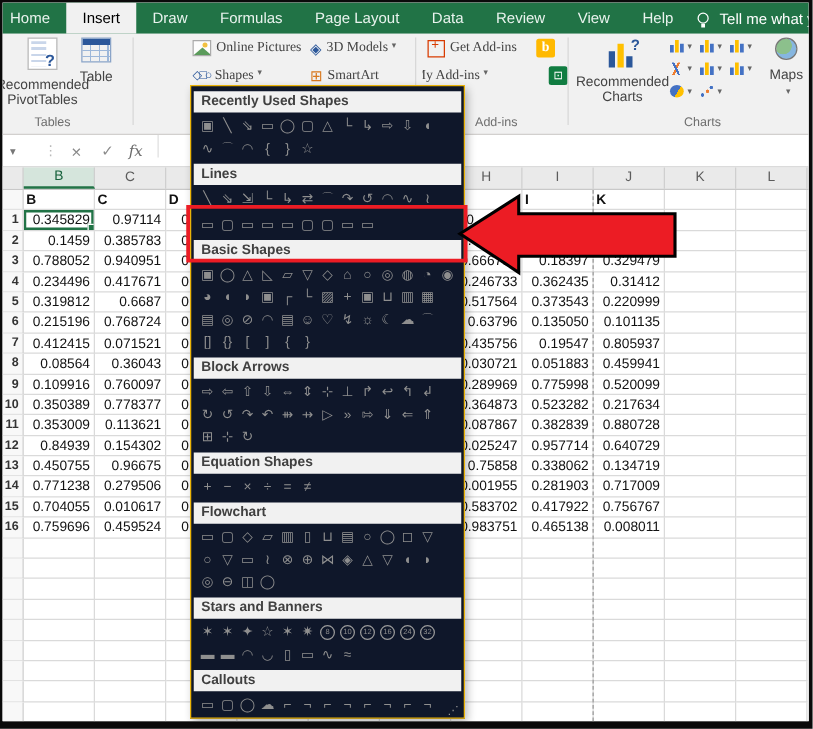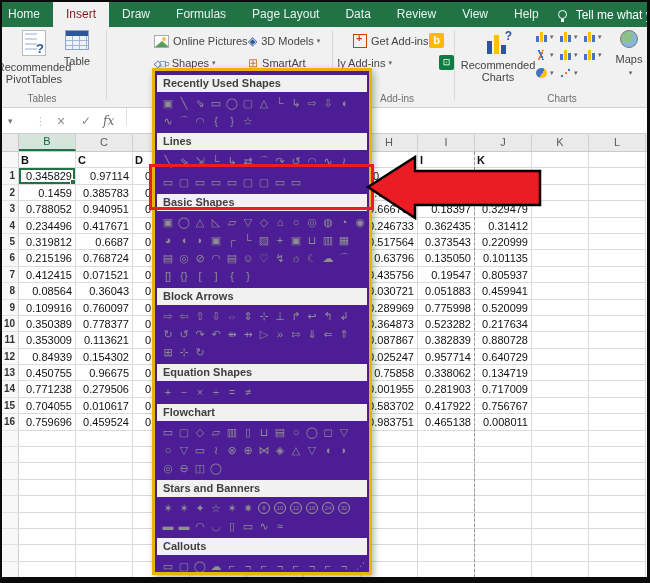--- a/index.html
+++ b/index.html
@@ -6,34 +6,34 @@
   body { font-family:"Liberation Sans", sans-serif; background:#888; }
   .frame { position:relative; width:650px; height:583px; background:#fff;
            border:2px solid #0a0a0a; border-right-width:3px; border-bottom-width:6px;
            overflow:hidden; }
 
   
   .tabbar { position:absolute; left:0; top:0; width:645px; height:25px;
             background:#217346; display:flex; align-items:stretch; overflow:hidden; }
   .tab { color:#e9f3ee; font-size:12px; line-height:25px; padding:0 13px; white-space:nowrap; }
   .tab:first-child { margin-left:-7px; }
-  .tab.active { background:#f1f1f1; color:#7f1d1d; }
+  .tab.active { background:#f1f1f1; color:#000000; }
   .tellme { display:flex; align-items:center; color:#fff; font-size:12px; white-space:nowrap; margin-left:6px; }
   .bulb { width:9px; height:9px; border:1.5px solid #fff; border-radius:50%; position:relative; margin-right:9px; }
   .bulb::after { content:''; position:absolute; left:2px; top:8px; width:3px; height:3px; background:#fff; }
 
   
   .ribbon { position:absolute; left:0; top:25px; width:645px; height:81px;
             background:#f1f1f1; border-bottom:1px solid #d2d0ce; font-size:11px; color:#444; }
   .rdiv { position:absolute; top:3px; height:70px; width:1px; background:#d8d8d8; }
   .grplabel { position:absolute; top:66px; width:80px; text-align:center;
               font-size:10px; color:#6e6e6e; }
   .bigbtn { position:absolute; top:3px; text-align:center; line-height:12px; }
   .bigbtn .bicon { display:inline-block; margin-bottom:3px; }
-  .smallbtn { position:absolute; display:flex; align-items:center; white-space:nowrap; height:18px; }
+  .smallbtn { position:absolute; display:flex; align-items:flex-start; white-space:nowrap; height:18px;font-family:Liberation Serif, serif; }
   .smallbtn .sicon { margin-right:4px; }
   .caret { font-size:7px; color:#666; margin-left:3px; }
   .clip { overflow:hidden; }
 
   .ic-pvt { width:24px; height:26px; border:1px solid #b9b9b9; background:
       linear-gradient(#fff,#fff); position:relative; }
   .ic-pvt::before { content:''; position:absolute; left:2px; top:2px; width:12px; height:20px;
       background: repeating-linear-gradient(#c9d6ea 0 2px, #fff 2px 5px); }
   .ic-pvt::after { content:'?'; position:absolute; right:1px; bottom:0; color:#2b579a; font-weight:bold; font-size:13px; }
   .ic-table { width:24px; height:20px; border:1px solid #8aa4c8;
@@ -107,22 +107,22 @@
           white-space:nowrap; overflow:hidden; }
   .cell.hdr { font-weight:bold; text-align:left; padding-left:2px; }
   .cell.lft { text-align:left; padding-left:12px; }
   .cell.sel { box-shadow: inset 0 0 0 2px #217346; position:relative; }
   .cell.sel::after { content:''; position:absolute; right:-1px; bottom:-1px; width:4px; height:4px;
           background:#217346; border:1px solid #fff; }
   .pagebreak { position:absolute; left:472px; top:150px; bottom:0; width:0;
           border-left:1px dashed #9a9a9a; z-index:2; }
 
   
-  .dropdown { position:absolute; left:150px; top:66px; width:220px; height:507px; background:#4c1d95;
-          border:3px solid #eab308; box-shadow:2px 3px 7px rgba(0,0,0,.3); z-index:20;
+  .dropdown { position:absolute; left:150px; top:66px; width:220px; height:507px; background:#0f172a;
+          border:1px solid #eab308; box-shadow:2px 3px 7px rgba(0,0,0,.3); z-index:20;
           padding-top:2px; overflow:hidden; }
   .sec { margin-bottom:3px; }
   .sec-h { height:17px; line-height:17px; margin:2px; padding-left:6px; background:#f1f1f1;
           font-size:11px; font-weight:bold; color:#404040; }
   .icon-row { height:18px; display:flex; align-items:center; padding-left:5px; }
   .g { width:16px; height:17px; line-height:17px; text-align:center; font-size:11px; color:#8f8f8f; }
   .g.circ { width:12px; height:12px; line-height:11px; border:1px solid #9a9a9a; border-radius:50%;
           font-size:6px; margin:0 2px; }
   .grip { position:absolute; right:4px; bottom:1px; font-size:9px; color:#999; }
 
@@ -180,21 +180,21 @@
       <span class="sicon ic-3d">◈</span>
       <span>3D Models</span>
       <span class="caret">▾</span>
     </div>
     <div class="smallbtn" style="left:246px; top:27px;">
       <span class="sicon ic-smart">⊞</span>
       <span>SmartArt</span>
     </div>
     <div class="rdiv" style="left:330px;"></div>
 
-    <div class="smallbtn" style="left:351px; top:5px;">
+    <div class="smallbtn" style="left:340px; top:5px;">
       <span class="sicon ic-get"></span>
       <span>Get Add-ins</span>
     </div>
     <div class="smallbtn" style="left:427px; top:4px;">
       <span class="ic-bing">b</span>
     </div>
     <div class="smallbtn clip" style="left:336px; top:27px; width:86px;">
       <span style="margin-left:-7px;">My Add-ins</span>
       <span class="caret">▾</span>
     </div>

